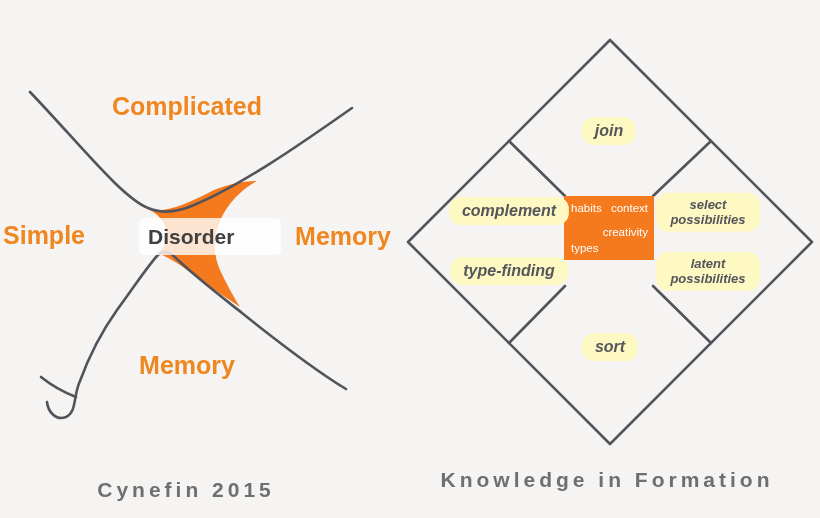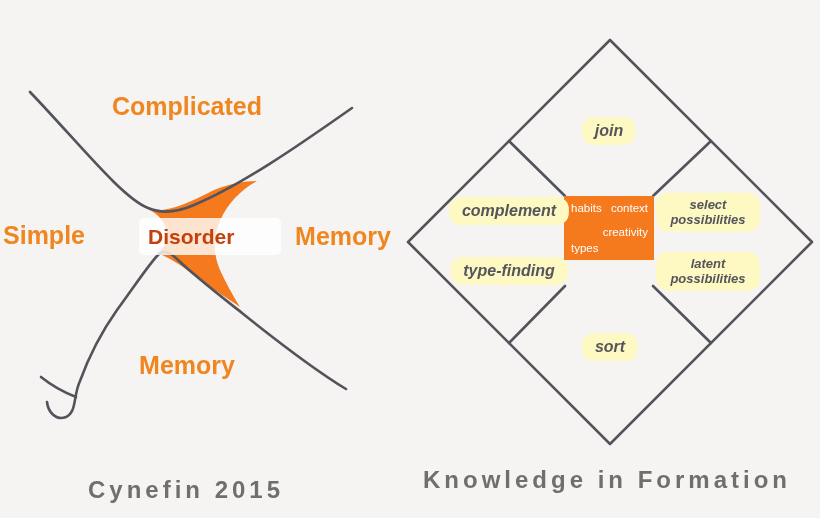--- a/index.html
+++ b/index.html
@@ -10,40 +10,40 @@
   .orange-fill{fill:var(--accent_orange,#f5791d);stroke:none;}
 
   .abs{position:absolute;}
   .center-anchor{transform:translate(-50%,-50%);white-space:nowrap;}
 
   .domain-label{color:var(--label_orange,#f0861f);font-weight:bold;font-size:25px;}
 
   .disorder-band{left:139px;top:218px;width:142px;height:37px;
     background:rgba(255,255,255,0.8);border-radius:5px;
     display:flex;align-items:center;padding-left:9px;box-sizing:border-box;}
-  .disorder-band span{color:#c2410c;font-weight:bold;font-size:21px;}
+  .disorder-band span{color:#404040;font-weight:bold;font-size:21px;}
 
   .pill{background:#fef9c3;border-radius:12px;color:var(--pill_text_gray,#55555c);
     font-weight:bold;font-style:italic;font-size:16px;
     display:flex;align-items:center;justify-content:center;text-align:center;
     box-sizing:border-box;}
   .pill.one-line{padding:5px 13px;white-space:nowrap;}
   .pill.two-line{width:104px;padding:4px 6px;font-size:13px;line-height:1.18;white-space:normal;}
 
   .memory-box{left:564px;top:196px;width:90px;height:64px;
     background:var(--accent_orange,#f5791d);}
   .memory-box .corner{position:absolute;color:#ffffff;font-size:11.5px;}
   .memory-box .tl{left:7px;top:6px;}
   .memory-box .tr{right:6px;top:6px;margin-left:33px;}
   .memory-box .bl{left:7px;bottom:6px;}
   .memory-box .br{right:6px;bottom:22px;}
   .memory-box .memory-word{position:absolute;left:50%;top:50%;transform:translate(-50%,-50%);
     color:#1e0d00;font-size:23px;font-weight:500;letter-spacing:0.5px;}
 
-  .footer-title{color:var(--title_gray,#6f6f6f);font-weight:bold;font-size:24px;letter-spacing:4px;}
+  .footer-title{color:var(--title_gray,#6f6f6f);font-weight:bold;font-size:21px;letter-spacing:4px;}
 </style>
 </head>
 <body>
 
 <div id="canvas">
 
   <svg id="art" width="820" height="518" viewBox="0 0 820 518">
 
     <path class="orange-fill" d="M 149,210
          C 168,213 190,202 212,191

